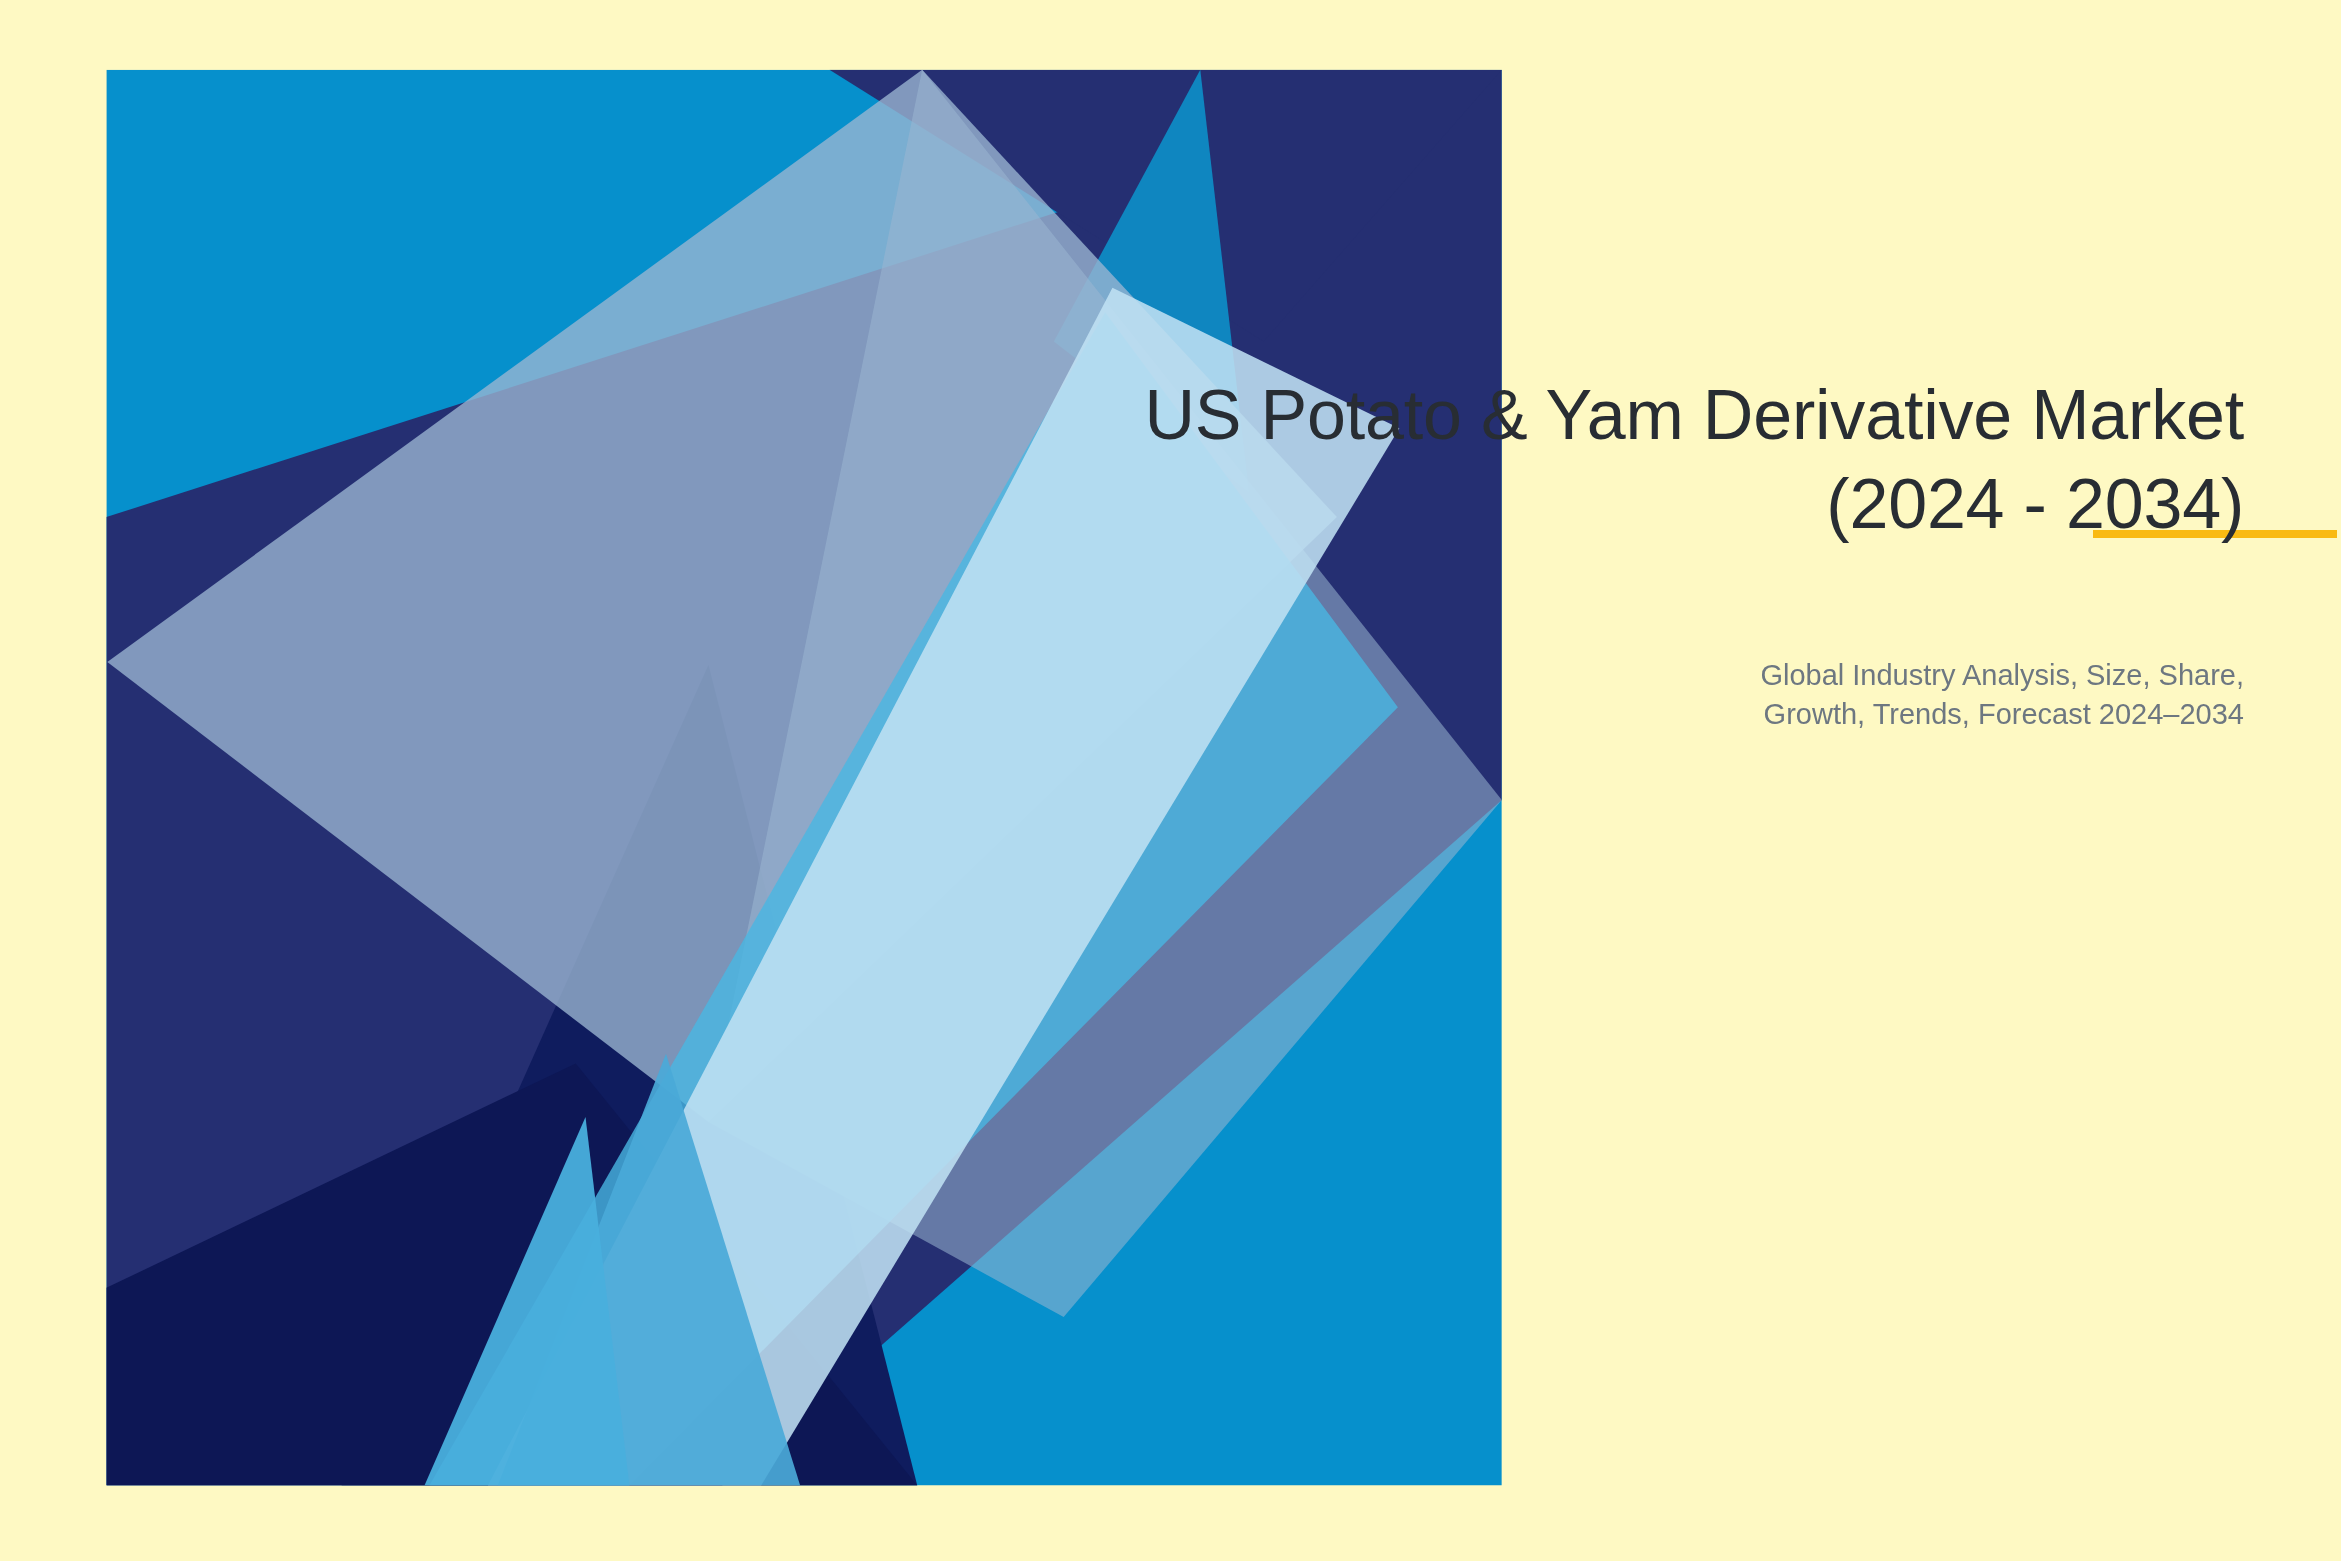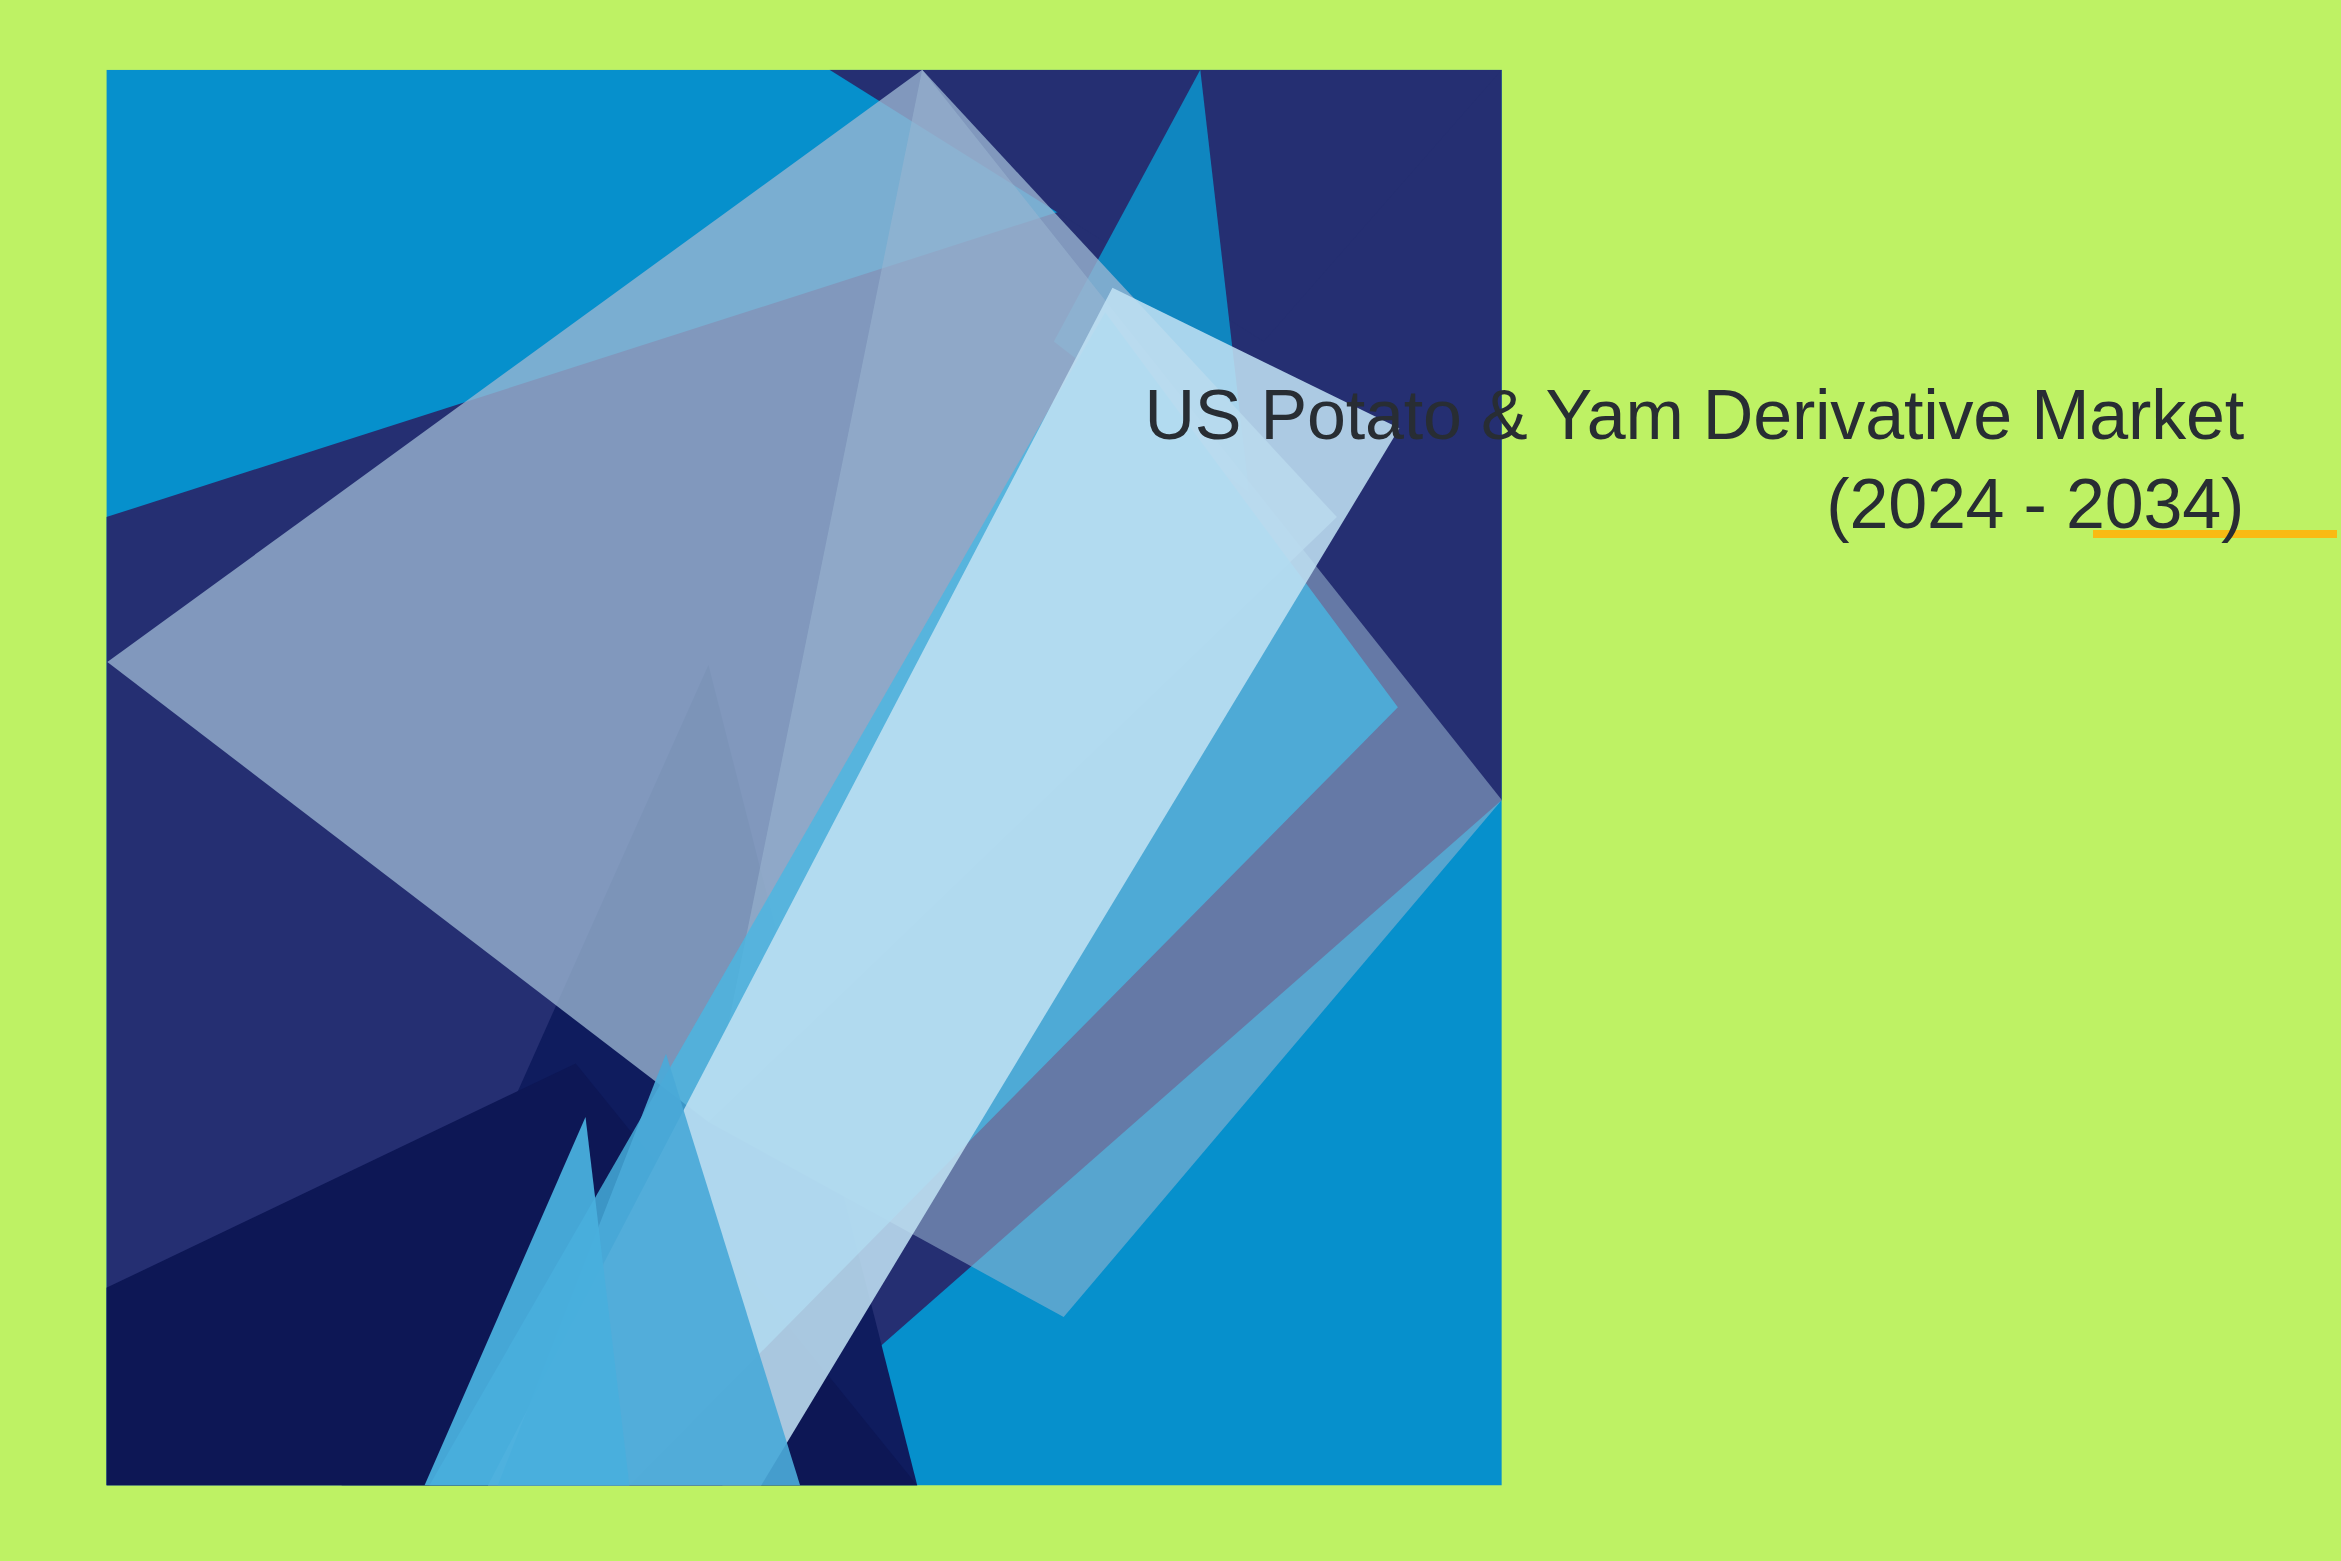--- a/index.html
+++ b/index.html
@@ -70,21 +70,21 @@
     font-size: 29px;
     line-height: 1.33;
     font-weight: 400;
     color: #6d7781;
     white-space: pre-line;
   }
 </style>
 </head>
 <body>
 
-<div id="cover" style="background: #bef264;">
+<div id="cover" style="background: #fef9c3;">
 
   <svg id="artwork" viewBox="0 0 4800 3200" preserveAspectRatio="none">
 
     <defs>
       <clipPath id="artclip">
         <rect x="218" y="143" width="2860" height="2902"></rect>
       </clipPath>
     </defs>
 
     <g clip-path="url(#artclip)">
@@ -116,15 +116,17 @@
     </g>
   </svg>
 
   <div id="title-accent-rule" style="background: rgb(249, 186, 19);"></div>
 
   <div id="text-block">
     <h1 id="page-title" style="color: rgb(40, 45, 51);">US Potato &amp; Yam Derivative Market
 (2024 - 2034)</h1>
   </div>
 
+  <p id="page-subtitle" style="color: rgb(109, 119, 129);">Global Industry Analysis, Size, Share,
+Growth, Trends, Forecast 2024–2034</p>
 
 </div>
 
 
 </body></html>

